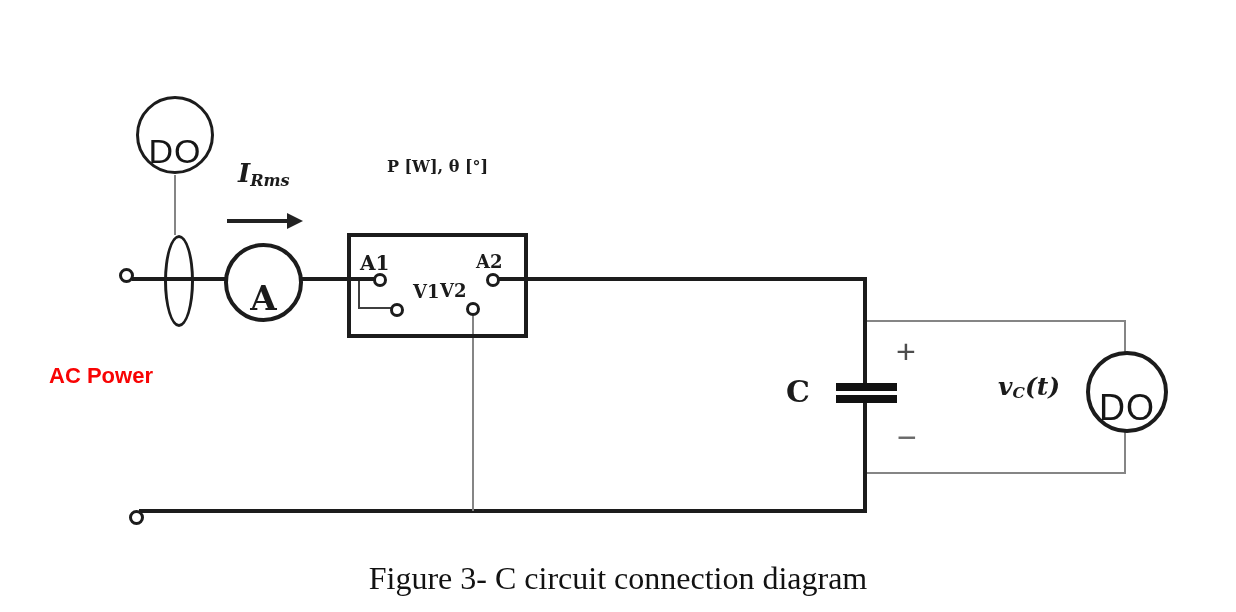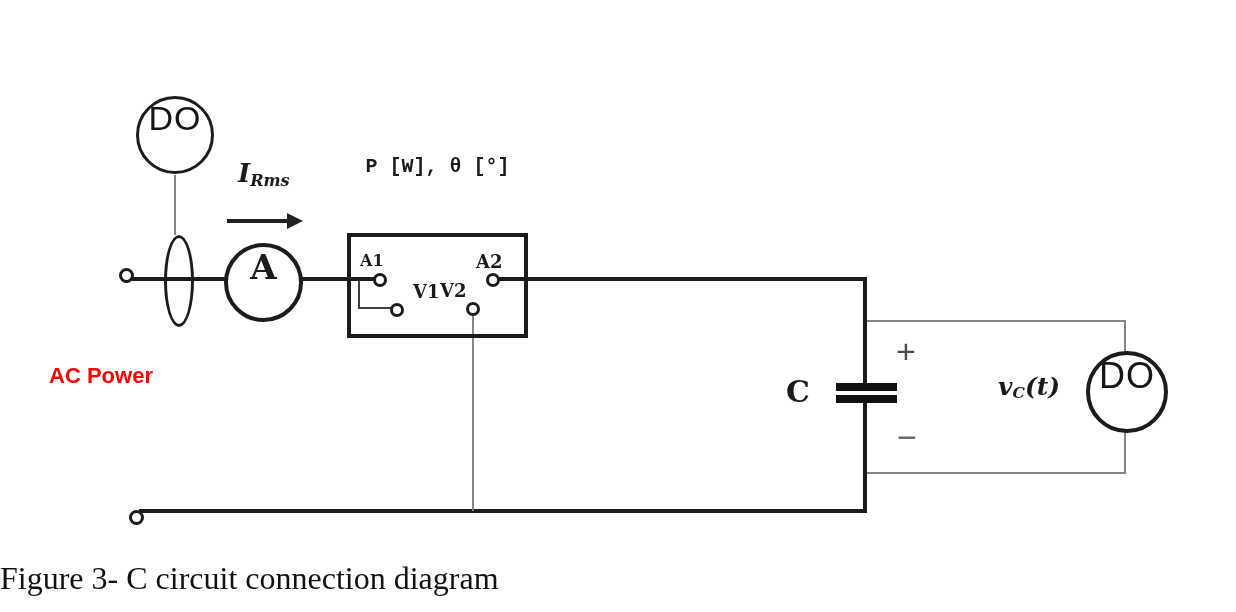--- a/index.html
+++ b/index.html
@@ -7,29 +7,29 @@
     position:relative;width:1236px;height:612px;background:#ffffff;overflow:hidden;
     font-family:"Liberation Sans",sans-serif;
   }
   .abs{position:absolute;box-sizing:border-box;}
   
   .wire{background:#1c1c1c;}
   .thin{background:#858585;}
   .hook{background:#3f3f3f;}
   
   .circle{border-radius:50%;background:#ffffff;border:3px solid #1c1c1c;
-          display:flex;align-items:flex-start;justify-content:center;}
+          display:flex;align-items:flex-end;justify-content:center;}
   .ellipse{border-radius:50%;background:transparent;border:3px solid #1c1c1c;}
   .terminal{border-radius:50%;background:#ffffff;border:3px solid #1c1c1c;}
   
   .meterbox{border:4px solid #1c1c1c;background:transparent;}
   
   .do-text{font-family:"Liberation Sans",sans-serif;color:#161616;letter-spacing:1px;}
   .serifbold{font-family:"DejaVu Serif","Liberation Serif",serif;font-weight:bold;color:#1b1b1b;}
-  .caption{font-family:"Liberation Serif",serif;color:#121212;}
+  .caption{font-family:"Liberation Serif",serif;color:#121212;text-align:center;}
   .redlabel{color:#f80404;font-weight:bold;text-align:center;line-height:27px;font-size:22px;}
   .math{font-family:"DejaVu Serif","Liberation Serif",serif;font-weight:bold;font-style:italic;color:#1b1b1b;}
   .math .sub{font-size:0.62em;vertical-align:-0.22em;}
   
   .arrow-line{background:#222222;}
   .arrow-head{width:0;height:0;border-top:8px solid transparent;border-bottom:8px solid transparent;
               border-left:16px solid #222222;}
   .plates{background:#111111;}
   .polarity{color:#4d4d4d;font-size:34px;font-weight:400;}
 </style>
@@ -66,26 +66,26 @@
     <span class="serifbold" style="font-size:34px;">A</span>
   </div>
 
   <div class="abs math" style="left:238px;top:158px;font-size:26px;">
     <span>I</span><span class="sub">Rms</span>
   </div>
   <div class="abs arrow-line" style="left:227px;top:219px;width:62px;height:4px;"></div>
   <div class="abs arrow-head" style="left:287px;top:213px;"></div>
 
   <div class="abs" style="left:330px;top:155px;width:215px;text-align:center;">
-    <div class="serifbold" style="font-size:20px;line-height:24px;font-family:Liberation Mono, monospace;">P [W], θ [°]</div>
+    <div class="serifbold" style="font-size:16px;line-height:24px;">P [W], θ [°]</div>
   </div>
 
   <div class="abs meterbox" style="left:347px;top:233px;width:181px;height:105px;"></div>
 
-  <div class="abs serifbold" style="left:360px;top:251px;font-size:16px;">A1</div>
+  <div class="abs serifbold" style="left:360px;top:251px;font-size:20px;">A1</div>
   <div class="abs serifbold" style="left:476px;top:251px;font-size:18px;">A2</div>
   <div class="abs serifbold" style="left:392px;top:281px;font-size:18px;margin-left:21px;">V1</div>
   <div class="abs serifbold" style="left:440px;top:280px;font-size:18px;text-align:right;">V2</div>
 
   <div class="abs terminal" style="left:373px;top:273px;width:14px;height:14px;"></div>
   <div class="abs terminal" style="left:486px;top:273px;width:14px;height:14px;"></div>
   <div class="abs terminal" style="left:390px;top:303px;width:14px;height:14px;"></div>
   <div class="abs terminal" style="left:466px;top:302px;width:14px;height:14px;"></div>
 
   <div class="abs redlabel" style="left:6px;top:362px;width:190px;">

